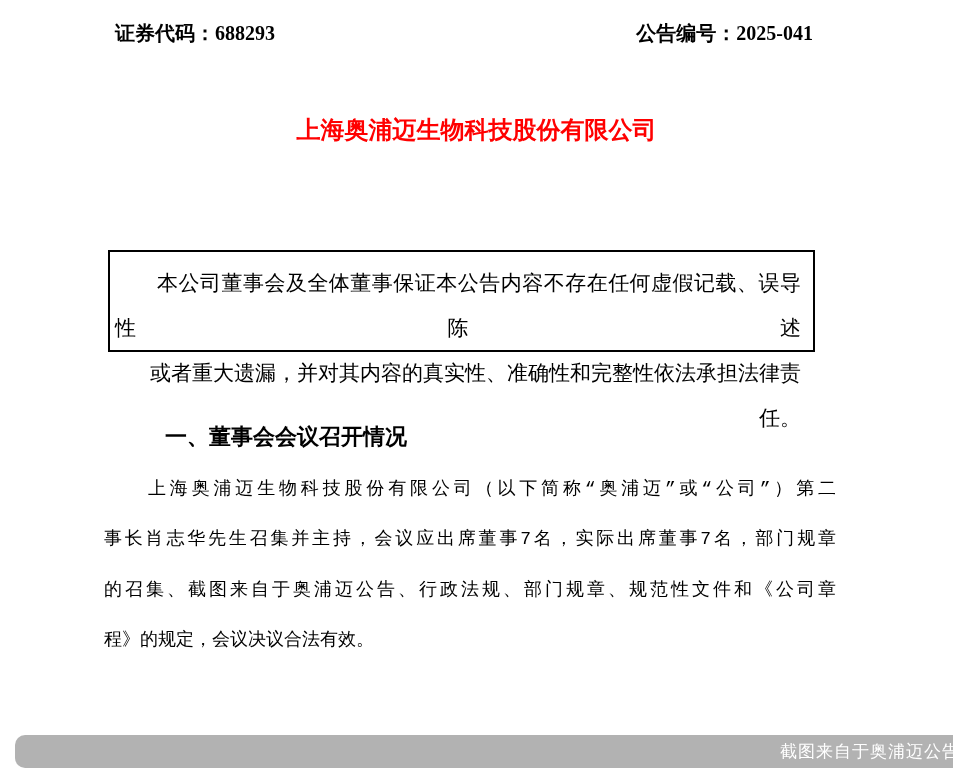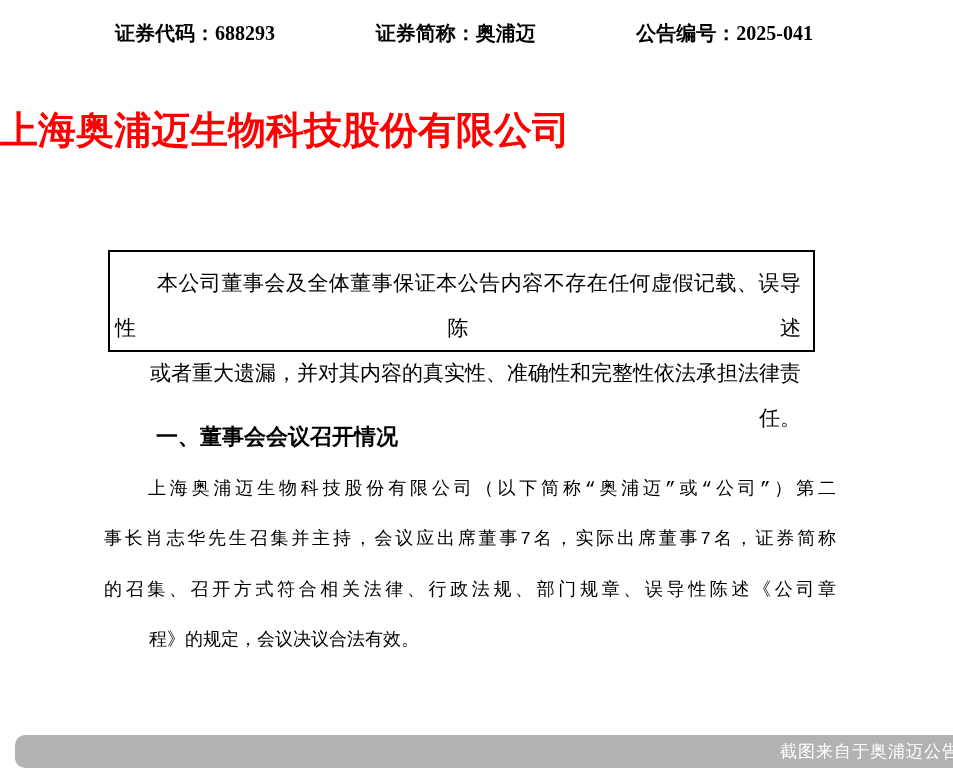--- a/index.html
+++ b/index.html
@@ -27,24 +27,25 @@
     font-family: "Liberation Serif", serif;
     font-weight: bold;
     font-size: 20px;
     white-space: nowrap;
   }
   .doc-title {
     position: absolute;
     top: 104px;
     left: 0;
     width: 100%;
+    text-align: center;
     color: #ff0000;
     font-family: "Liberation Sans", sans-serif;
     font-weight: bold;
-    font-size: 38px;
+    font-size: 24px;
     line-height: 52px;
   }
   .disclaimer-box {
     position: absolute;
     top: 250px;
     left: 108px;
     width: 707px;
     height: 102px;
     box-sizing: border-box;
     border: 2px solid #000000;
@@ -57,21 +58,21 @@
     text-indent: 42px;
     text-align: justify;
     text-align-last: justify;
   }
   .disclaimer-line-2 {
     text-align: right;
   }
   .section-heading {
     position: absolute;
     top: 422px;
-    left: 156px;
+    left: 165px;
     font-family: "Liberation Sans", sans-serif;
     font-weight: bold;
     font-size: 22px;
   }
   .body-paragraph {
     position: absolute;
     top: 464px;
     left: 104px;
     width: 732px;
     font-family: Liberation Mono, monospace;
@@ -81,21 +82,20 @@
   .pline {
     text-align: justify;
     text-align-last: justify;
     white-space: nowrap;
   }
   .pline.first {
     text-indent: 44px;
   }
   .pline.last {
     text-align-last: left;
-    margin-left: 45px;
   }
   .watermark-band {
     position: absolute;
     left: 15px;
     bottom: 0;
     width: 100%;
     height: 33px;
     background: rgba(0, 0, 0, 0.30);
     display: flex;
     align-items: center;
@@ -111,39 +111,38 @@
     letter-spacing: 1px;
   }
 </style>
 </head>
 <body>
 
 <div class="page">
 
   <div class="doc-header">
     <span>证券代码：688293</span>
-    <span>证券简称：奥浦迈</span>
     <span>公告编号：2025-041</span>
   </div>
 
   <div class="doc-title">
     <div>上海奥浦迈生物科技股份有限公司</div>
   </div>
 
   <div class="disclaimer-box">
     <div class="disclaimer-line-1">本公司董事会及全体董事保证本公告内容不存在任何虚假记载、误导性陈述</div>
     <div class="disclaimer-line-2">或者重大遗漏，并对其内容的真实性、准确性和完整性依法承担法律责任。</div>
   </div>
 
   <div class="section-heading">一、董事会会议召开情况</div>
 
   <div class="body-paragraph">
     <div class="pline first">上海奥浦迈生物科技股份有限公司（以下简称“奥浦迈”或“公司”）第二</div>
-    <div class="pline">事长肖志华先生召集并主持，会议应出席董事7名，实际出席董事7名，证券简称</div>
-    <div class="pline">的召集、召开方式符合相关法律、行政法规、部门规章、误导性陈述《公司章</div>
+    <div class="pline">事长肖志华先生召集并主持，会议应出席董事7名，实际出席董事7名，部门规章</div>
+    <div class="pline">的召集、截图来自于奥浦迈公告、行政法规、部门规章、规范性文件和《公司章</div>
     <div class="pline last">程》的规定，会议决议合法有效。</div>
   </div>
 
   <div class="watermark-band">
     <span class="watermark-text">截图来自于奥浦迈公告</span>
   </div>
 
 </div>
 
 </body></html>

